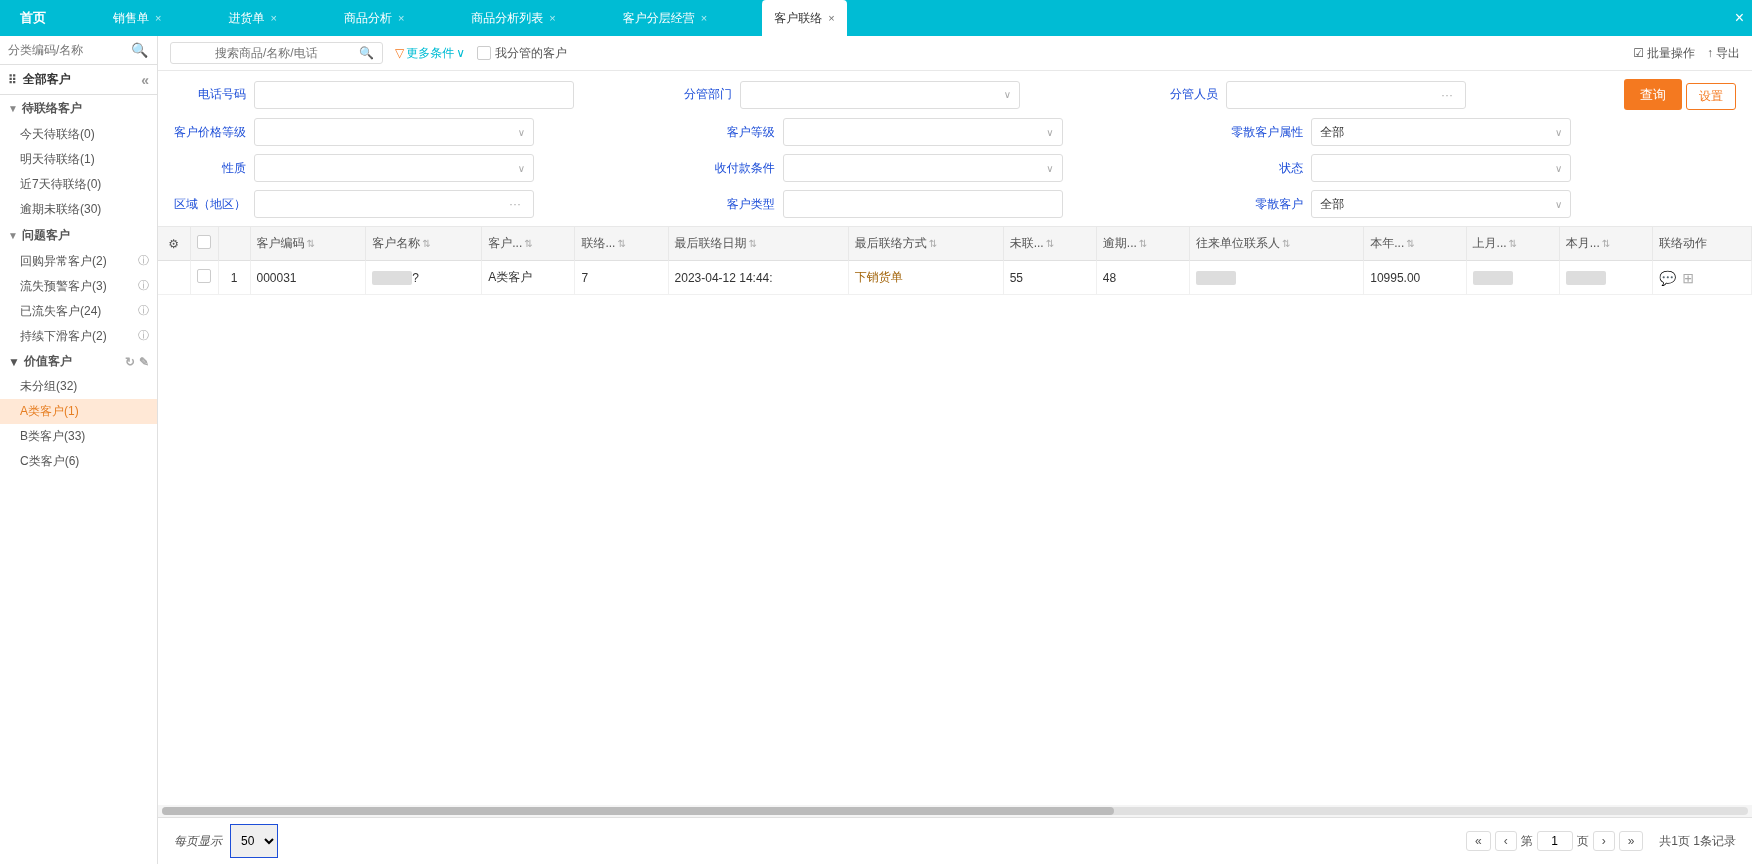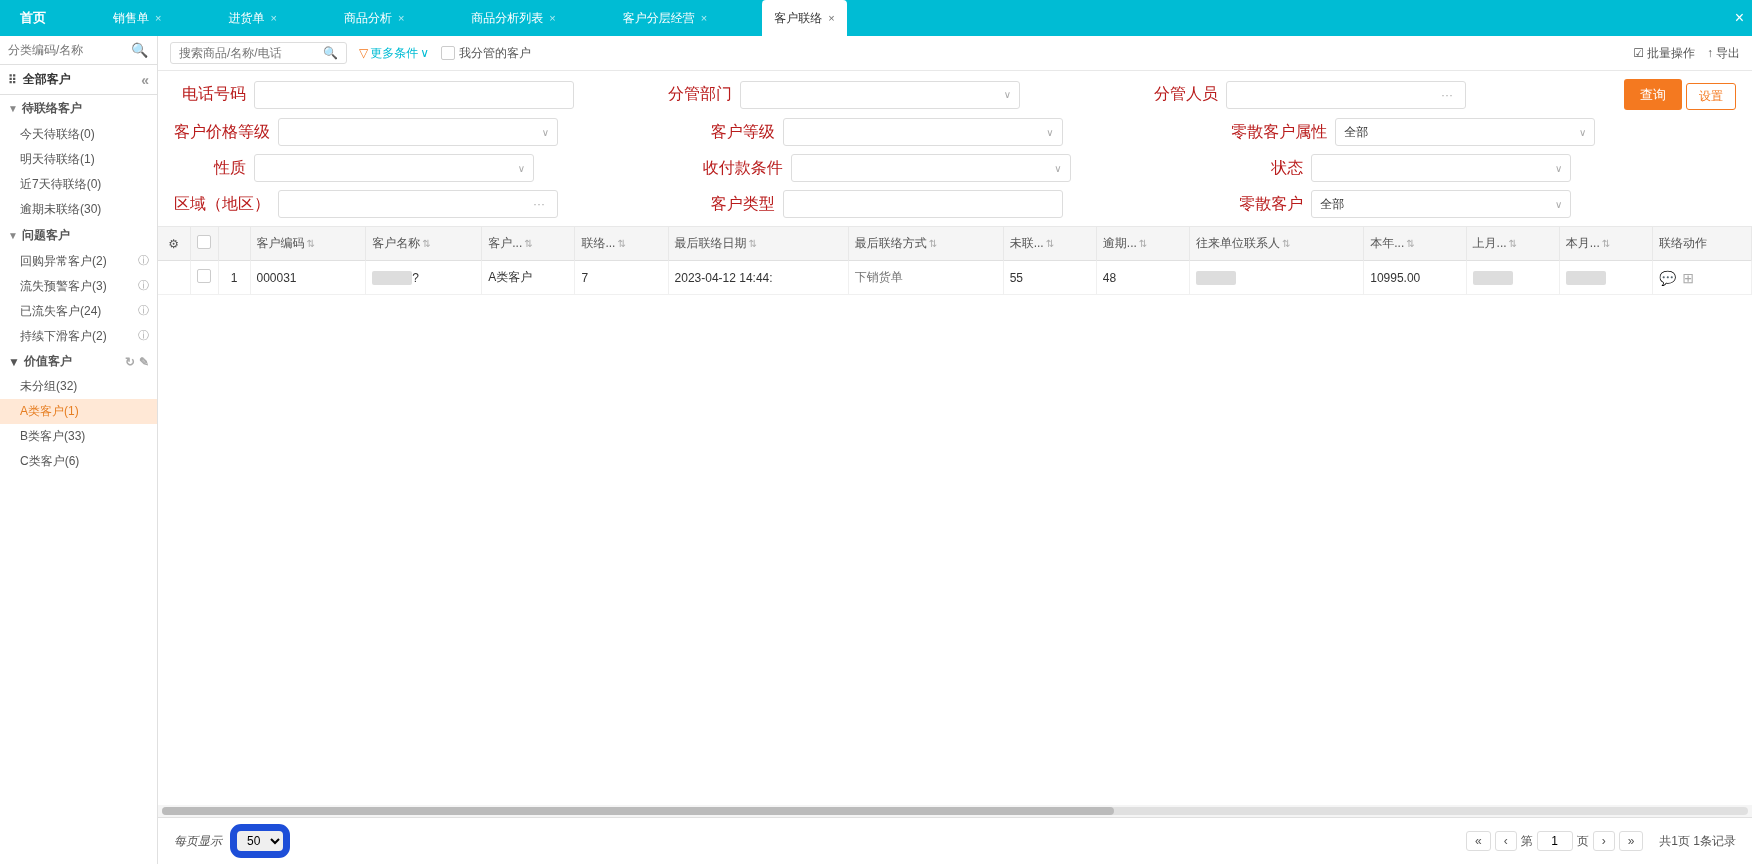--- a/index.html
+++ b/index.html
@@ -185,25 +185,25 @@
       gap: 0;
     }
     .filter-row:last-child { margin-bottom: 0; }
     .filter-field {
       display: flex;
       align-items: center;
       flex: 1;
       min-width: 0;
     }
     .filter-label {
-      color: #b91c1c;
+      color: #1d4ed8;
       min-width: 80px;
       text-align: right;
       padding-right: 8px;
-      font-size: 16px;
+      font-size: 12px;
     }
     .filter-input {
       flex: 1;
       border: 1px solid #ddd;
       border-radius: 3px;
       padding: 4px 8px;
       font-size: 12px;
       color: #333;
       outline: none;
       height: 28px;
@@ -274,43 +274,43 @@
     }
     thead th .th-inner { display: flex; align-items: center; gap: 2px; }
     thead th .sort-icon { color: #aaa; font-size: 10px; cursor: pointer; }
     tbody tr { border-bottom: 1px solid #f0f0f0; }
     tbody td {
       padding: 8px 6px;
       color: #333;
       border-right: 1px solid #f0f0f0;
       white-space: nowrap;
     }
-    .link-text { color: #737373; cursor: pointer; text-decoration: none; text-align: right; }
+    .link-text { color: #a16207; cursor: pointer; text-decoration: none; text-align: right; }
     .table-actions { display: flex; gap: 6px; align-items: center; }
     .action-icon { color: #aaa; cursor: pointer; font-size: 14px; }
     .gear-col { width: 32px; text-align: center; }
     .check-col { width: 28px; text-align: center; }
     .seq-col { width: 32px; text-align: center; }
     .blurred { background: #ddd; color: transparent; border-radius: 2px; user-select: none; min-width: 40px; display: inline-block; font-style: italic; }
 
     
     .pagination-bar {
       display: flex;
       align-items: center;
       padding: 6px 16px;
       background: #fff;
       border-top: 1px solid #e0e0e0;
       gap: 8px;
       flex-shrink: 0;
     }
     .page-size-label { color: #555; font-style: italic; }
     .page-size-select {
-      border: 7px solid #1d4ed8;
-      border-radius: 11px;
-      padding: 2px 6px;
+      border: 1px solid #1d4ed8;
+      border-radius: 0;
+      padding: 8px 6px;
       font-size: 12px;
       cursor: pointer;
       outline: none;
     }
     .page-nav { display: flex; align-items: center; gap: 4px; margin-left: auto; color: #555; }
     .page-btn {
       border: 1px solid #ddd;
       background: white;
       border-radius: 3px;
       padding: 2px 8px;
@@ -471,21 +471,21 @@
     </div>
     <div class="sidebar-item">
       <span>C类客户(6)</span>
     </div>
   </div>
 
   <div class="content-area">
 
     <div class="filter-bar">
       <div class="filter-search">
-        <input type="text" style="width: 140px;" placeholder="搜索商品/名称/电话">
+        <input type="text" style="width: 140px; margin-left: 36px;" placeholder="搜索商品/名称/电话">
         <span class="search-icon">🔍</span>
       </div>
       <div class="more-conditions">
         <span style="color:#f47920;">▽</span>
         <span>更多条件</span>
         <span>∨</span>
       </div>
       <div class="my-customers">
         <div class="checkbox-custom"></div>
         <span>我分管的客户</span>

